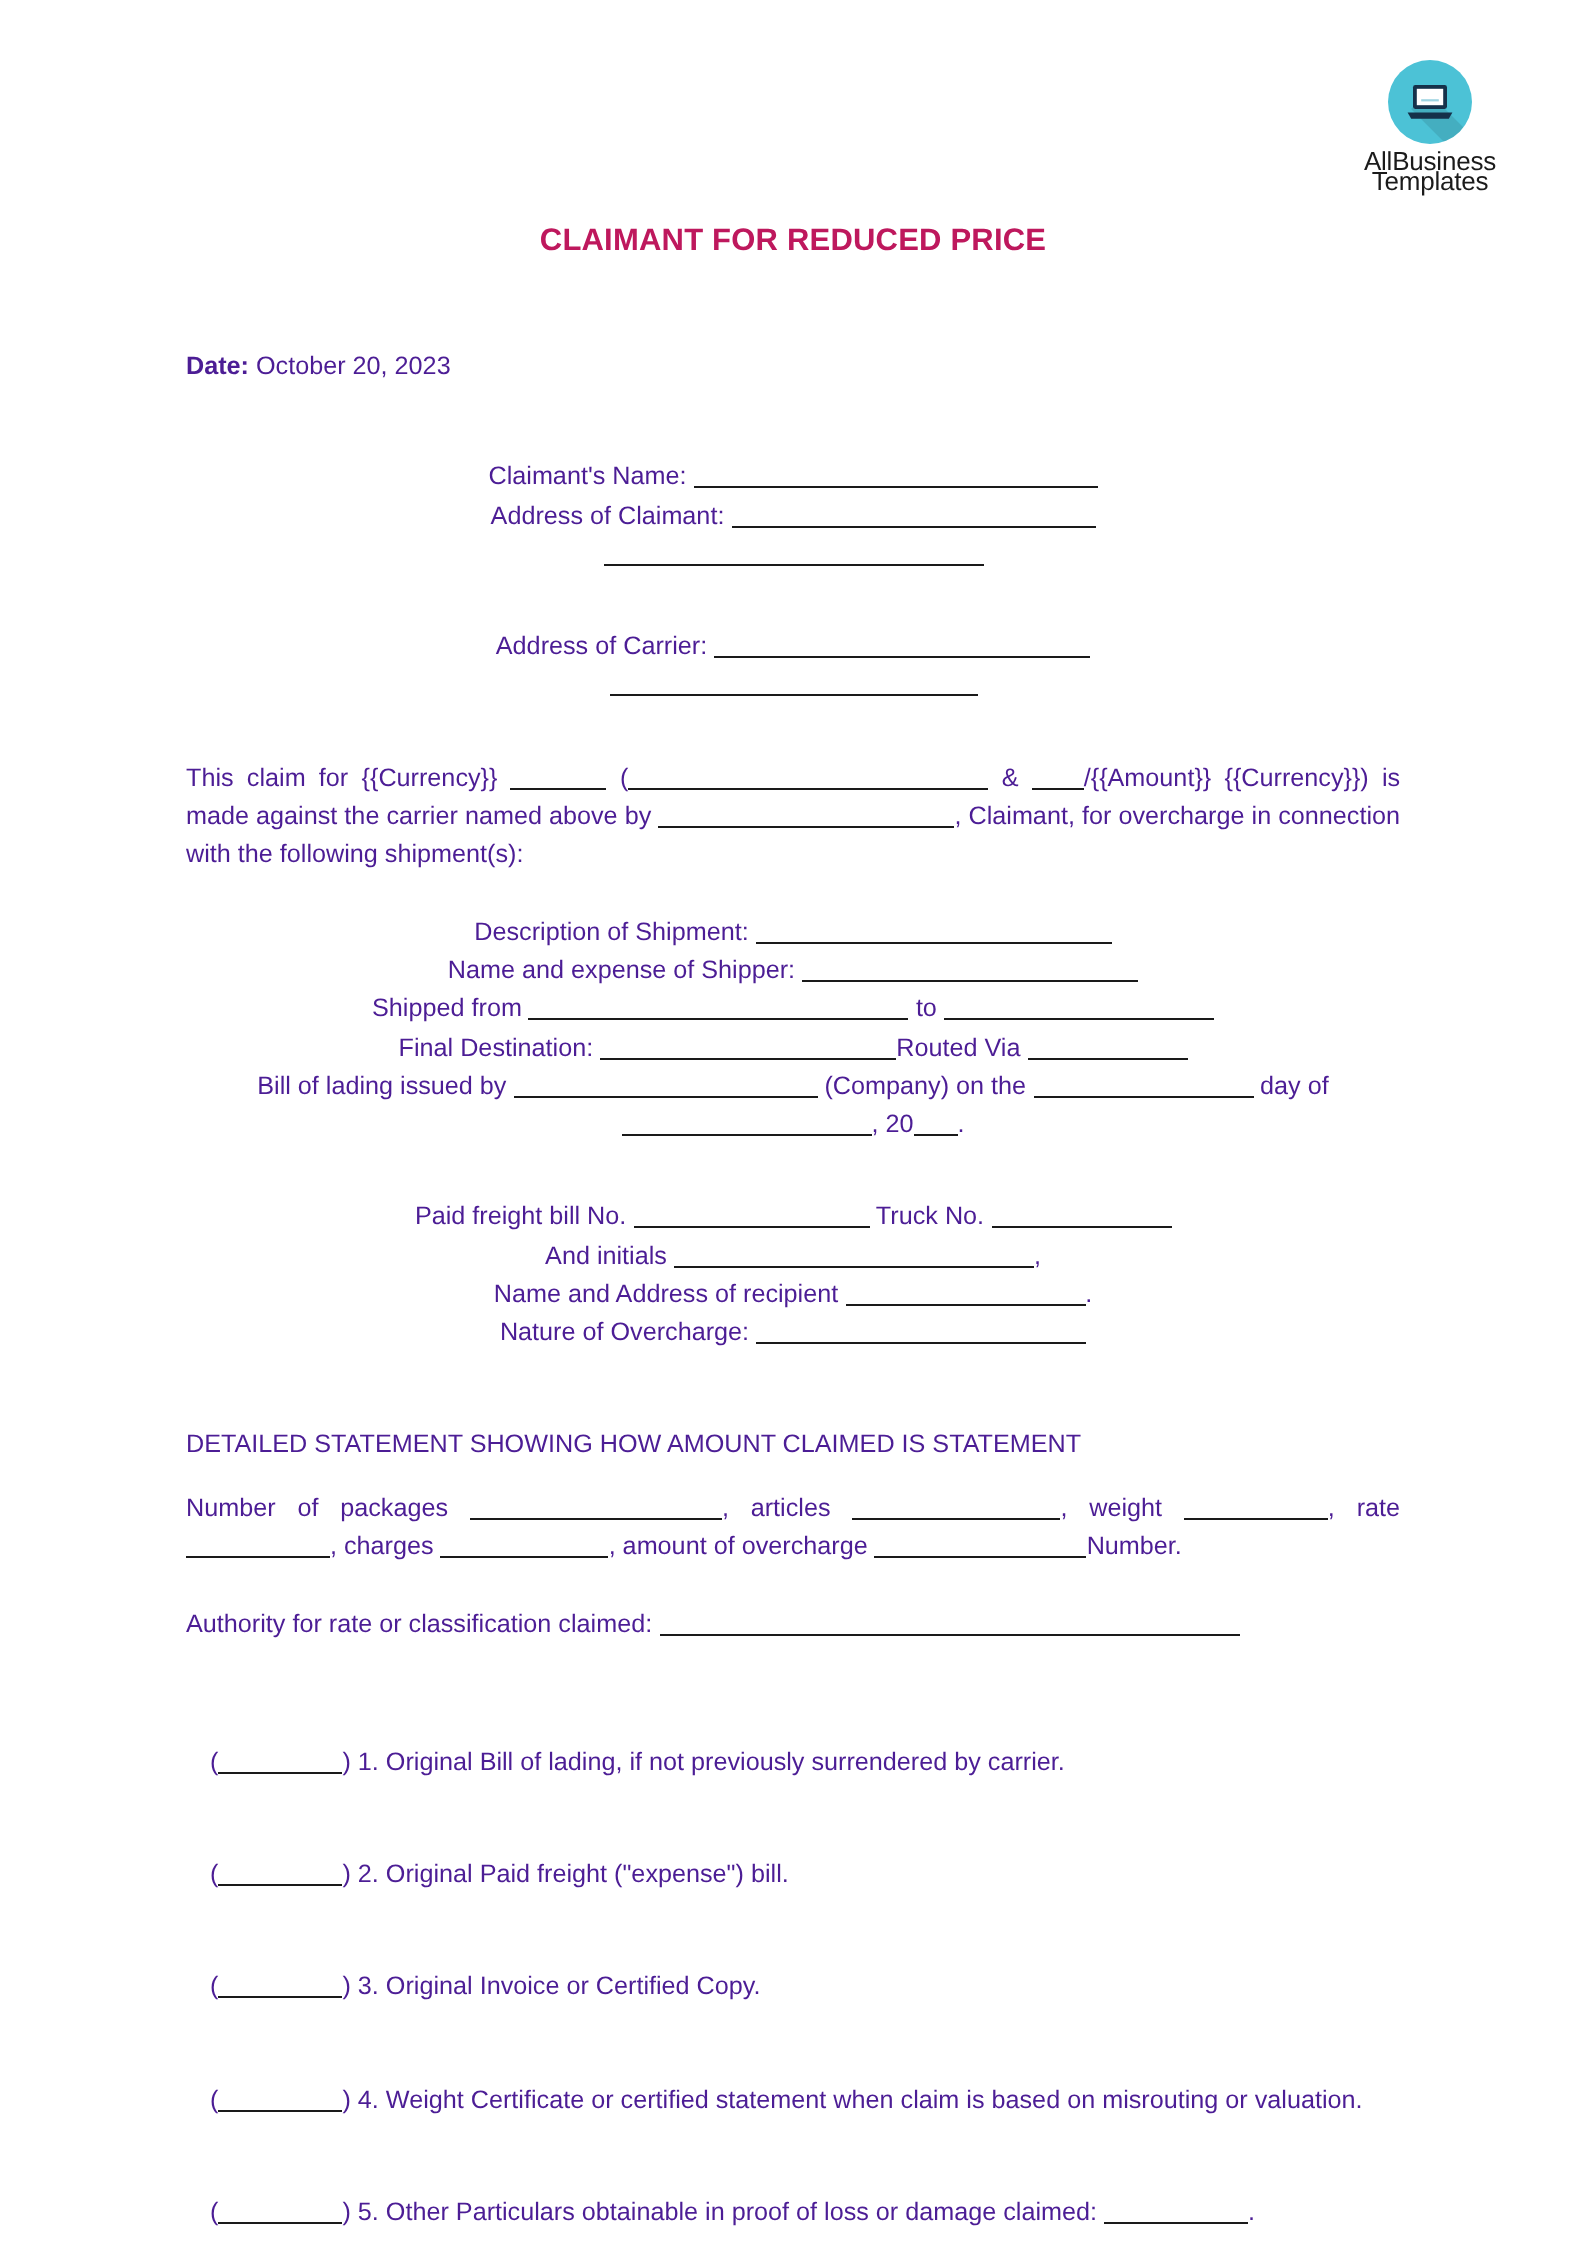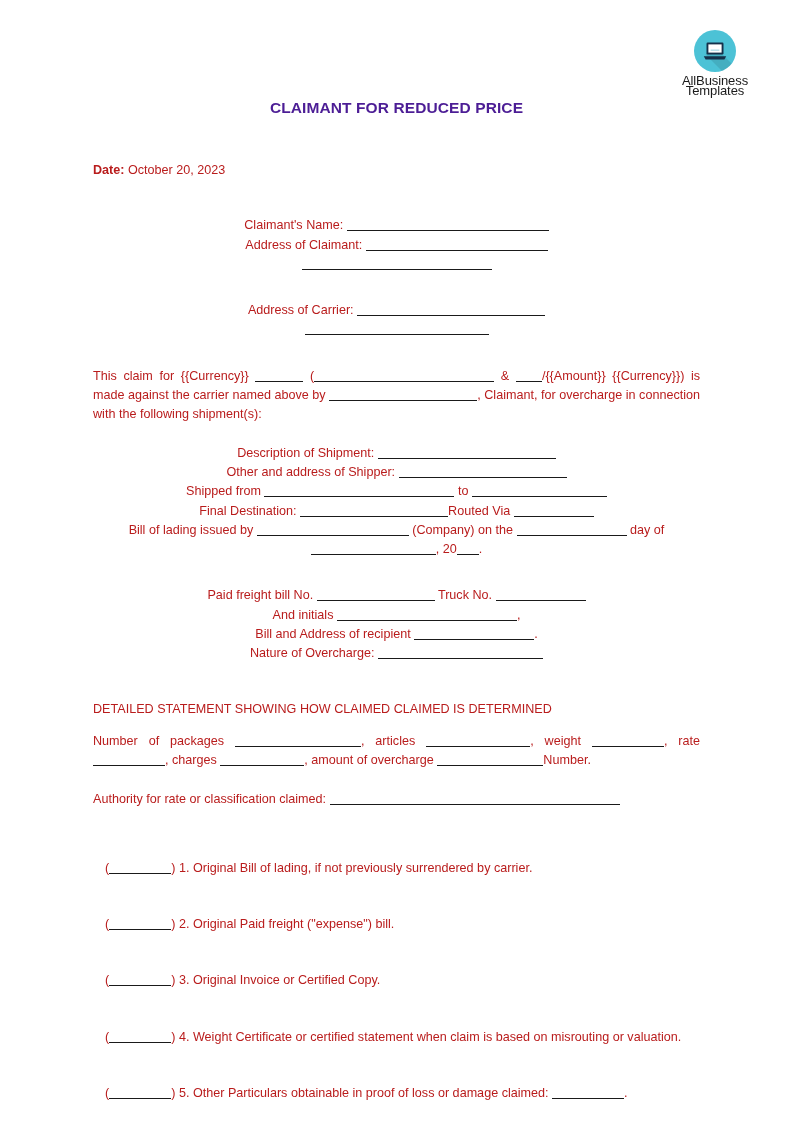--- a/index.html
+++ b/index.html
@@ -74,29 +74,29 @@
     left: 93px;
     top: 0;
     width: 607px;
   }
 
   .doc-title {
     text-align: center;
     font-size: 15.5px;
     font-weight: 700;
     letter-spacing: 0.1px;
-    margin: 4px;
+    margin: 17px;
     padding-top: 95px;
-    color: #4c1d95;
+    color: #be185d;
   }
 
   .blk {
     font-size: 12.6px;
     line-height: 19.3px;
-    color: #b91c1c;
+    color: #4c1d95;
   }
 
   .date-line {
     margin-top: 44px;
   }
   .date-line b { font-weight: 700; }
 
   .gap-lg  { height: 36px; }
   .gap-md  { height: 27px; }
   .gap-sm  { height: 19px; }
@@ -197,21 +197,21 @@
     </div>
 
     <div class="gap-sm"></div>
 
     <div class="blk">
       <div class="para">
         <span>Description of Shipment:</span>
         <span class="rule" style="width:178px"></span>
       </div>
       <div class="para">
-        <span>Other and address of Shipper:</span>
+        <span>Name and expense of Shipper:</span>
         <span class="rule" style="width:168px"></span>
       </div>
       <div class="para">
         <span>Shipped from</span>
         <span class="rule" style="width:190px"></span>
         <span>to</span>
         <span class="rule" style="width:135px"></span>
       </div>
       <div class="para">
         <span>Final Destination:</span>
@@ -238,32 +238,32 @@
         <span>Paid freight bill No.</span>
         <span class="rule" style="width:118px"></span>
         <span>Truck No.</span>
         <span class="rule" style="width:90px"></span>
       </div>
       <div class="para">
         <span>And initials</span>
         <span class="rule" style="width:180px"></span><span>,</span>
       </div>
       <div class="para">
-        <span>Bill and Address of recipient</span>
+        <span>Name and Address of recipient</span>
         <span class="rule" style="width:120px"></span><span>.</span>
       </div>
       <div class="para">
         <span>Nature of Overcharge:</span>
         <span class="rule" style="width:165px"></span>
       </div>
     </div>
 
     <div class="gap-lg"></div>
 
-    <div class="blk upper-head">DETAILED STATEMENT SHOWING HOW CLAIMED CLAIMED IS DETERMINED</div>
+    <div class="blk upper-head">DETAILED STATEMENT SHOWING HOW AMOUNT CLAIMED IS STATEMENT</div>
 
     <div class="gap-xs"></div>
 
     <div class="blk just">
       <span>Number of packages</span>
       <span class="rule" style="width:126px"></span><span>, articles</span>
       <span class="rule" style="width:104px"></span><span>, weight</span>
       <span class="rule" style="width:72px"></span><span>, rate</span>
       <span class="rule" style="width:72px"></span><span>, charges</span>
       <span class="rule" style="width:84px"></span><span>, amount of overcharge</span>

